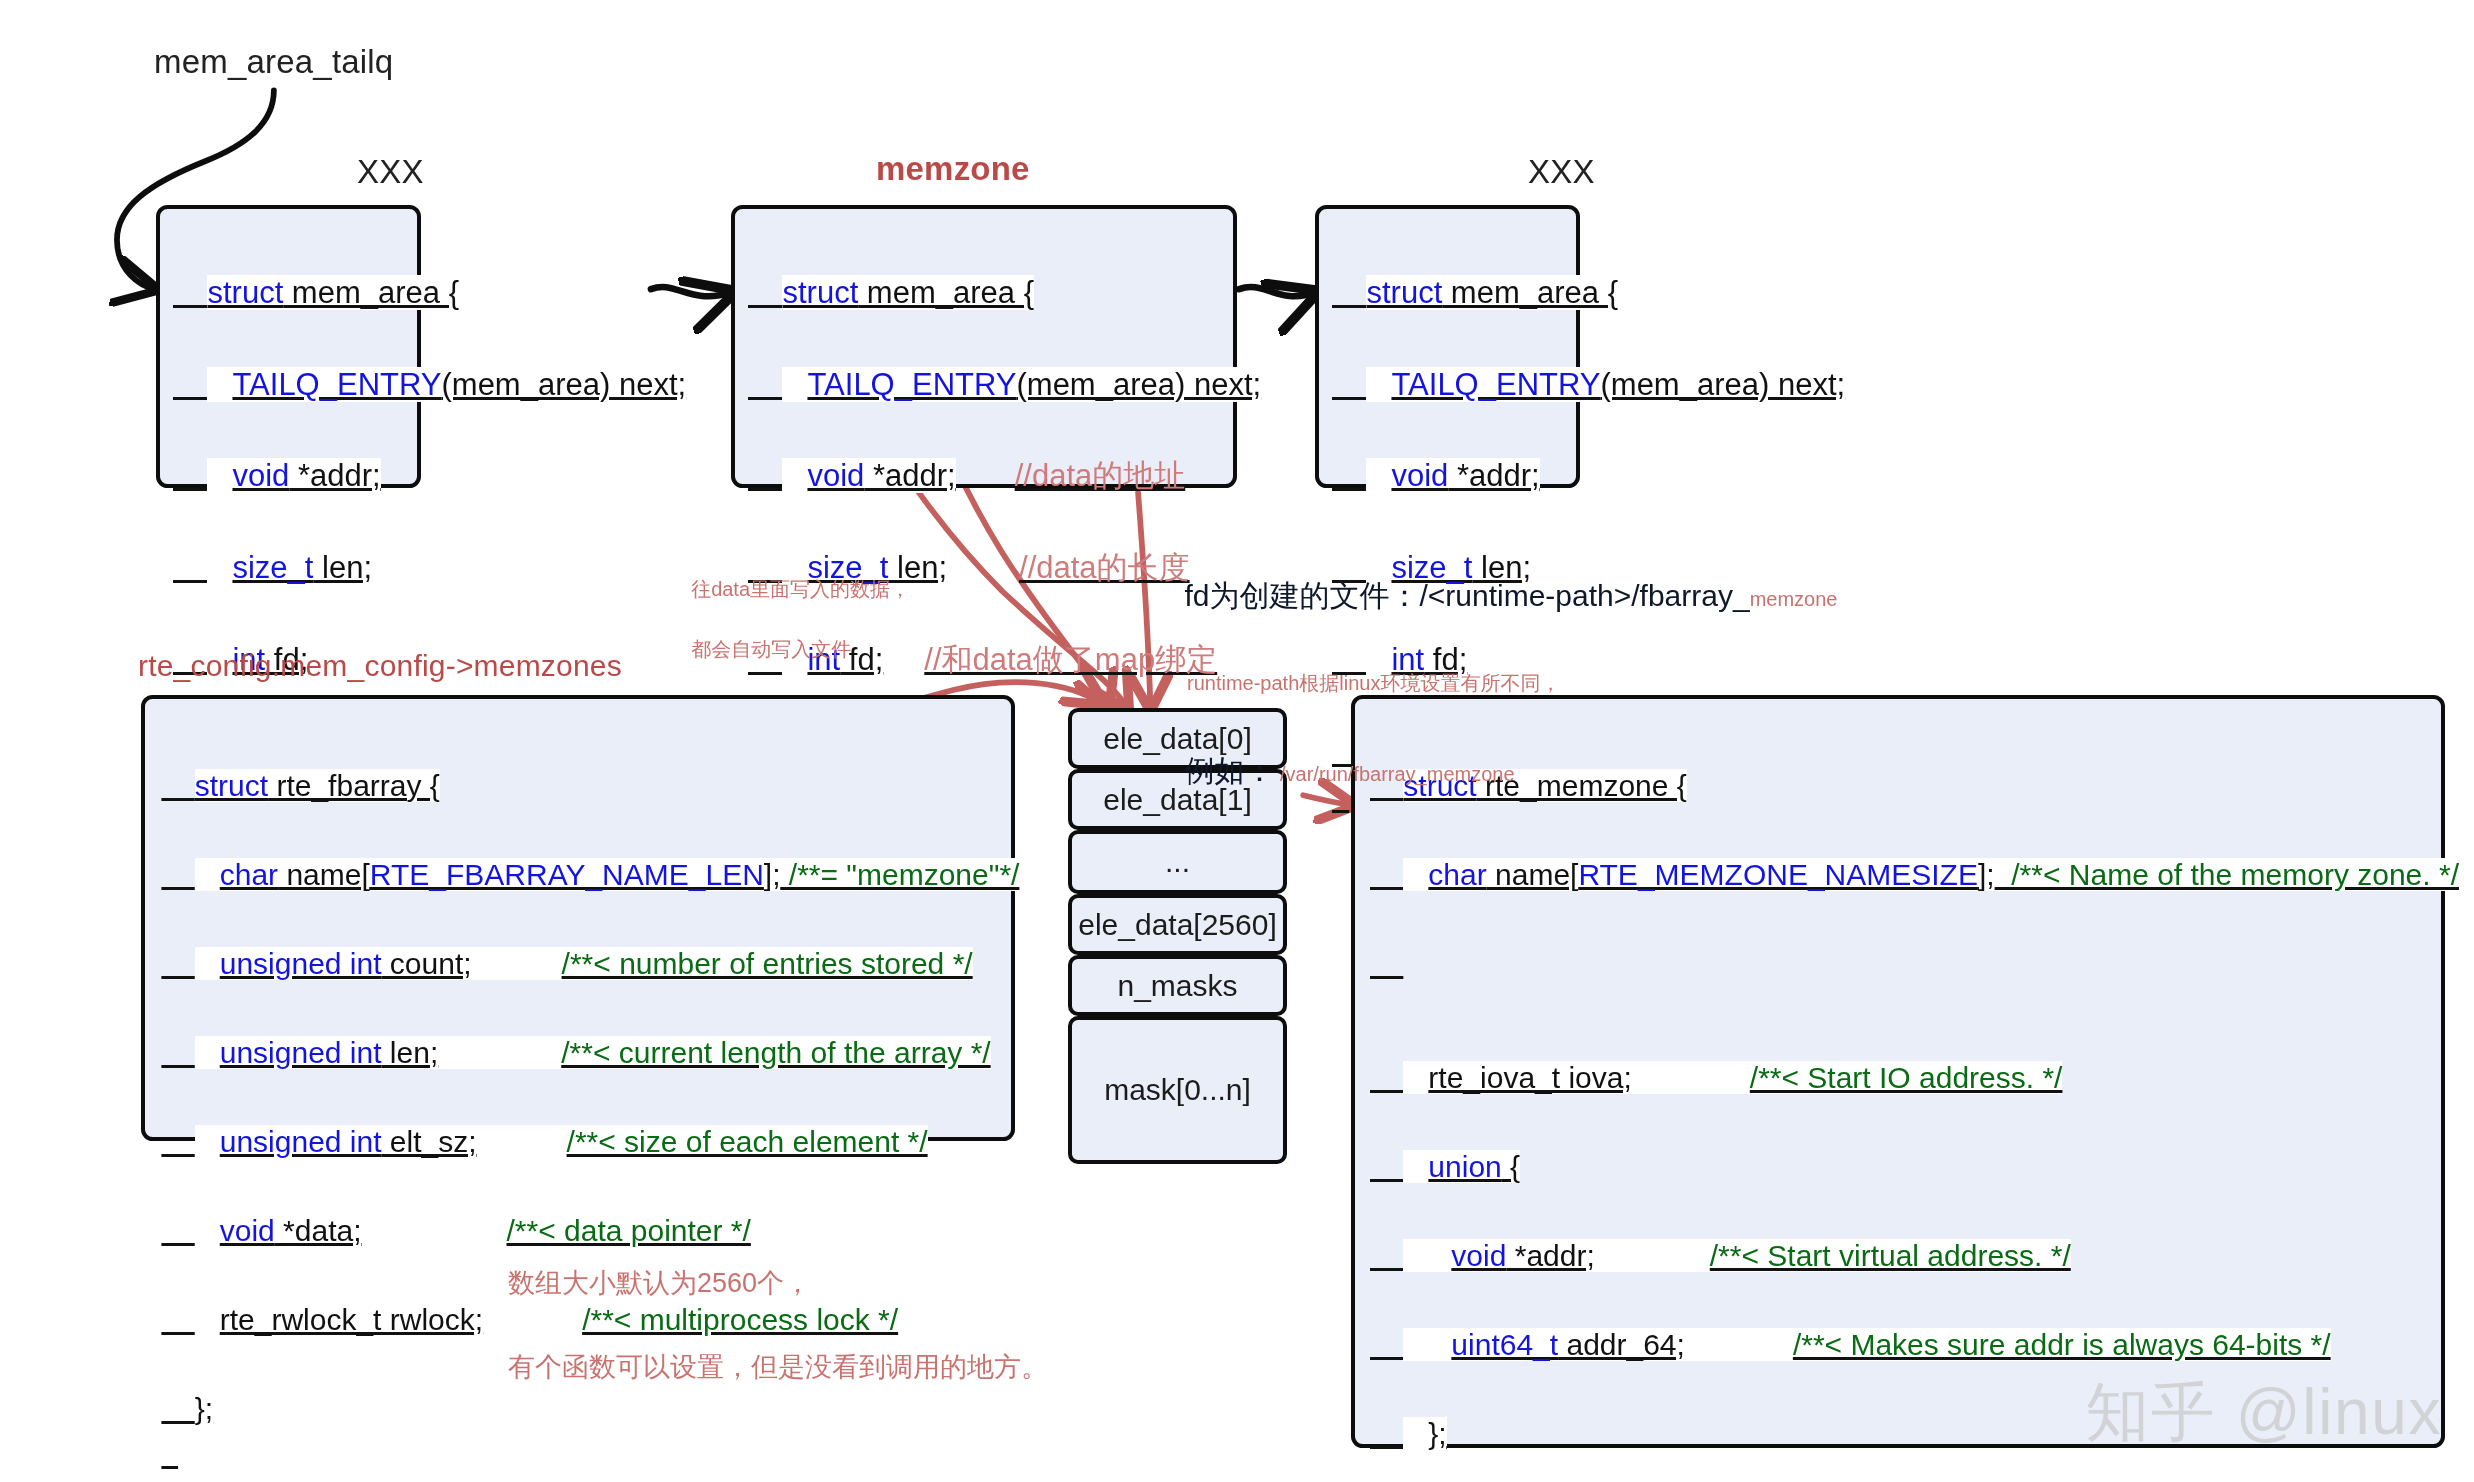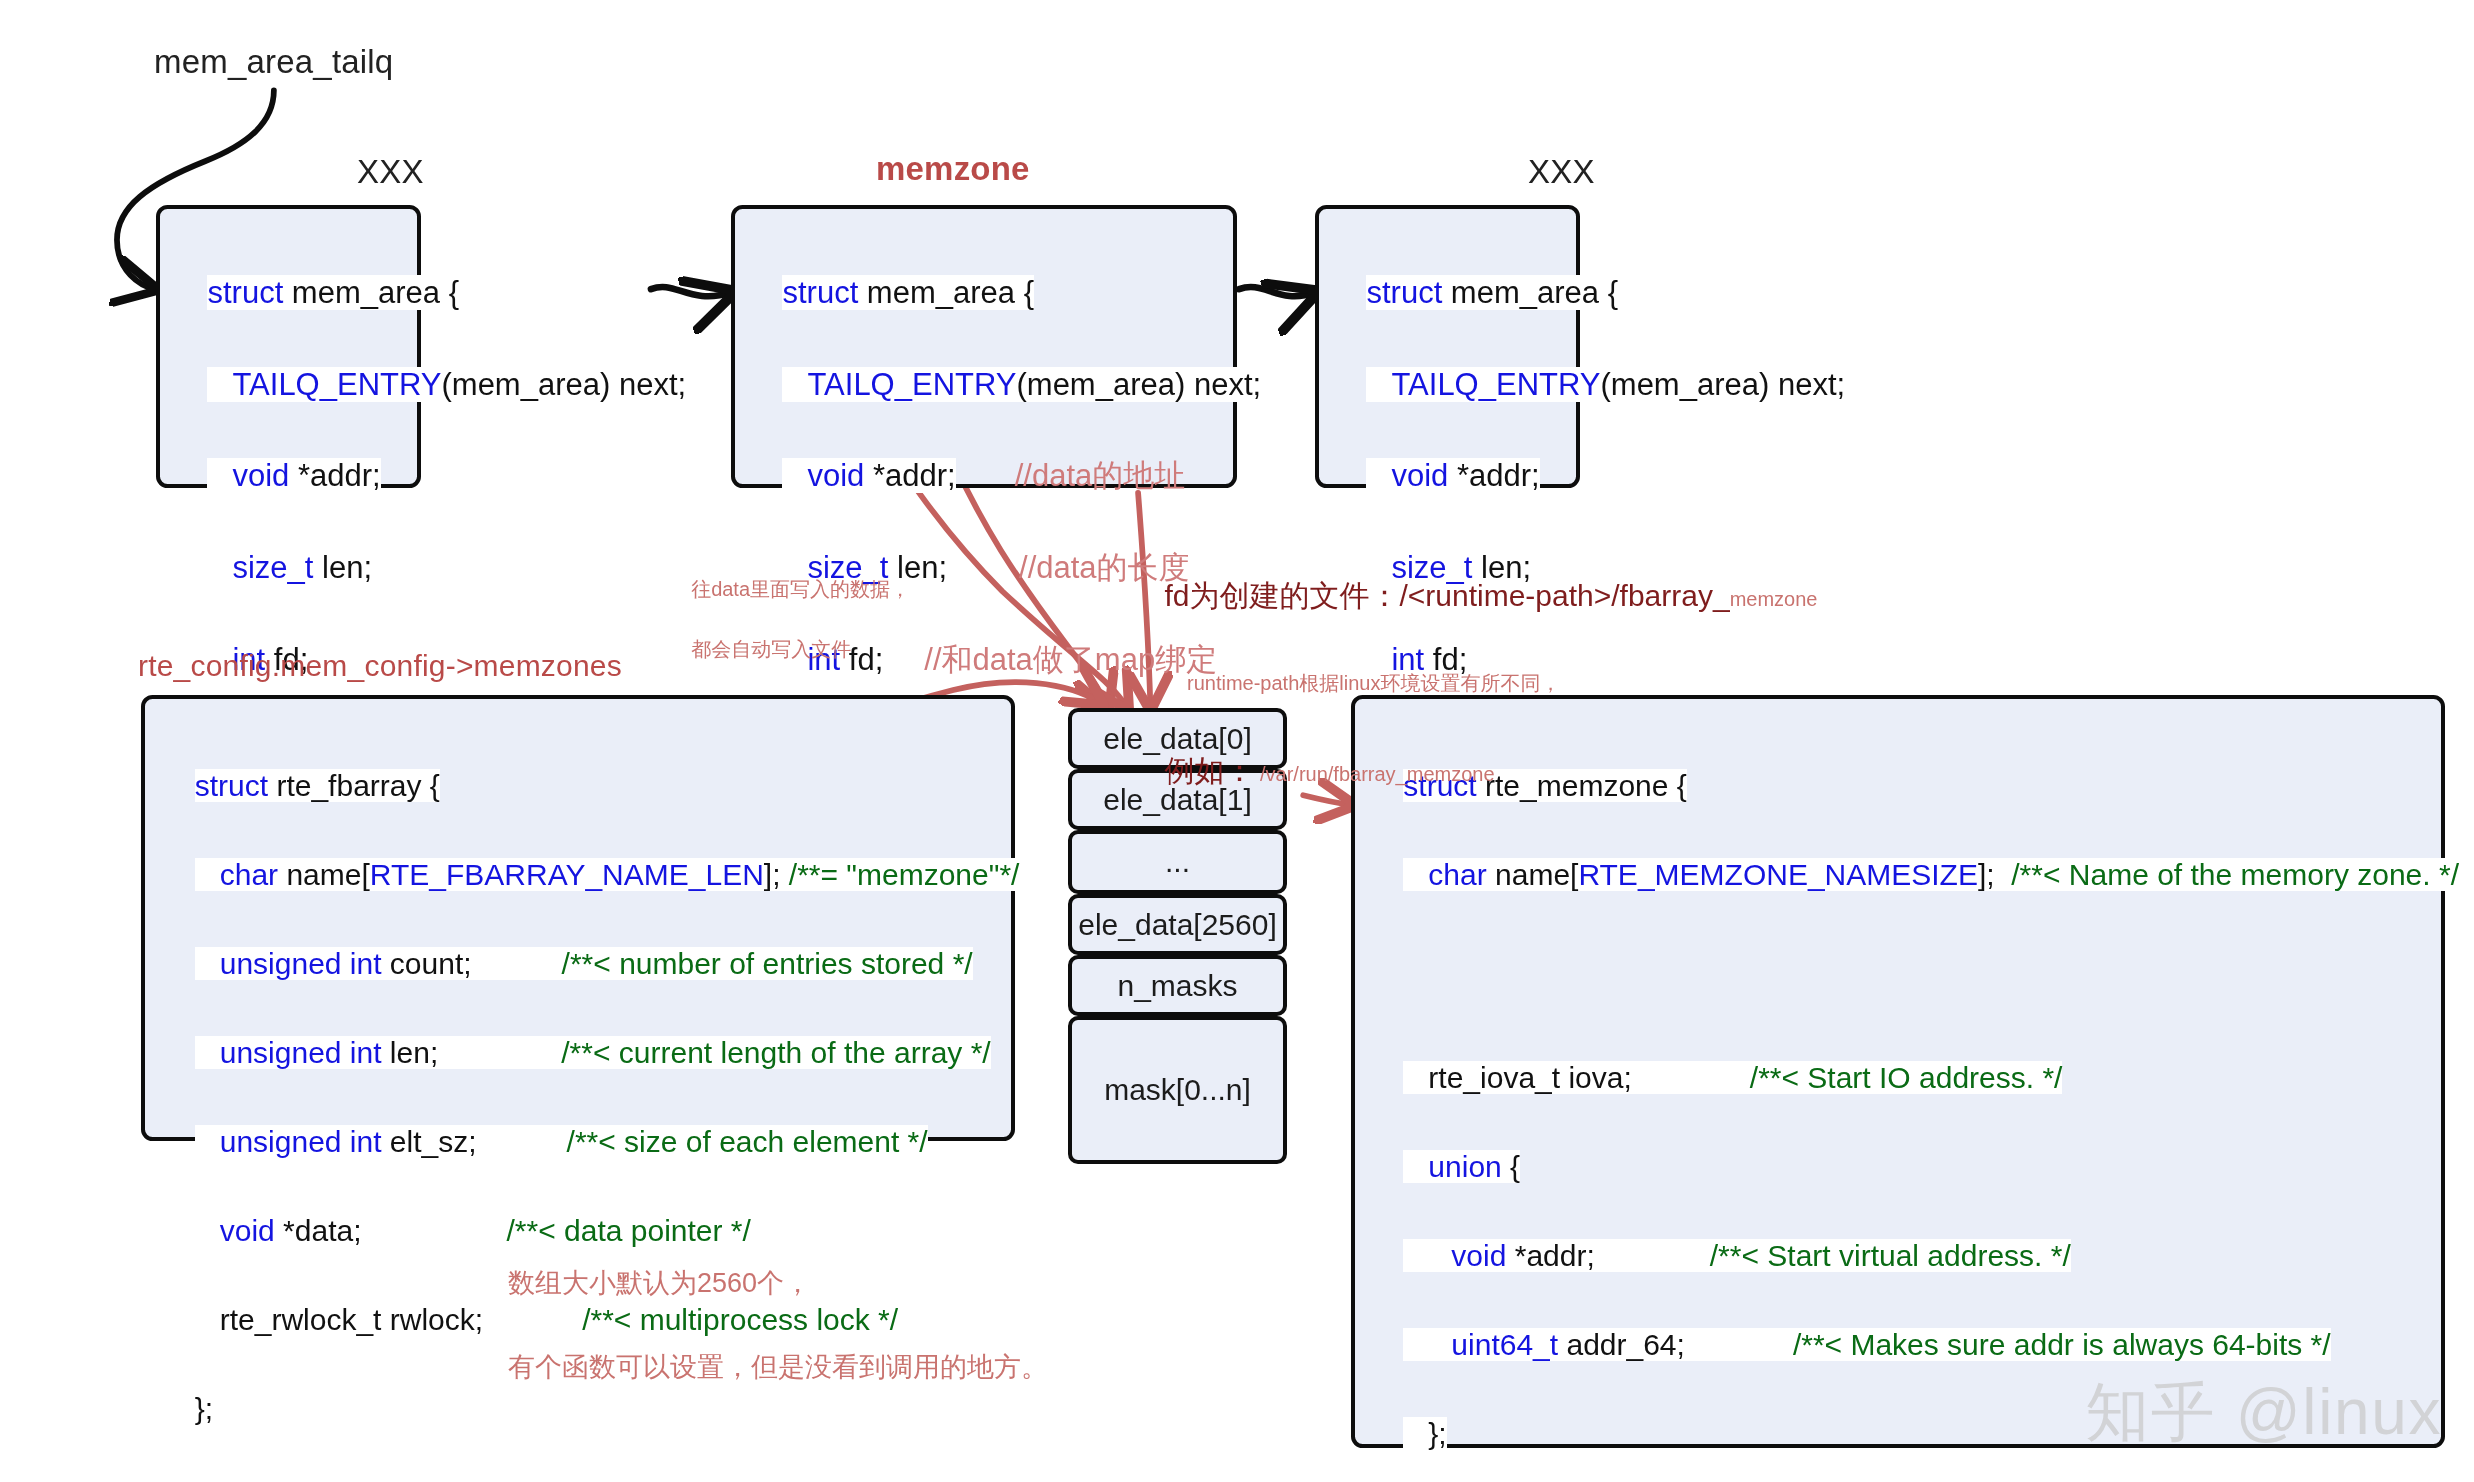--- a/index.html
+++ b/index.html
@@ -14,21 +14,21 @@
     position:absolute;color:#222;font-size:33px;letter-spacing:0.2px;white-space:nowrap;z-index:8;
   }
   .caption.red{color:#b94a48;font-weight:bold;}
 
   
   .card{
     position:absolute;background:#eaeef8;border:4.1px solid #0d0d0d;border-radius:11.5px;
     box-sizing:border-box;z-index:6;
   }
   .code{
-    font-size:30px;line-height:1.46;color:#111;white-space:pre;
+    font-size:30px;line-height:1.46;color:#111;white-space:pre;text-decoration:underline;
   }
   .kw{color:#1414e0;}
   .mac{color:#1414e0;}
   .cmt{color:#0a6b15;}
   .cmt-red{color:#cf7b7b;}
   .ind1{padding-left:25px;}
   .ind2{padding-left:48px;}
   .hl{background:#ffffff;}
 
   
@@ -52,21 +52,21 @@
     font-size:30px;color:#1c1c1c;z-index:6;
   }
 
   .wm{
     position:absolute;right:33px;bottom:26px;font-size:64px;color:#c9c9c9;opacity:.72;
     letter-spacing:1.6px;z-index:9;font-family:"Liberation Sans","DejaVu Sans",sans-serif;
     pointer-events:none;white-space:nowrap;
   }
   .ann{position:absolute;z-index:8;white-space:pre;}
   .ann.red{color:#c9736f;font-size:20px;line-height:1.5;}
-  .ann.black{color:#7f1d1d;font-size:30px;line-height:1.5;}
+  .ann.black{color:#0f172a;font-size:30px;line-height:1.5;margin-left:20px;}
 </style>
 </head>
 <body>
 
 <svg id="svg-layer" viewBox="0 0 3012 1804">
   <defs>
     <marker id="ablack" markerWidth="9" markerHeight="9" refX="7.2" refY="4.5" orient="auto">
       <path d="M0.5,0.6 L8,4.5 L0.5,8.4" fill="none" stroke="#0d0d0d" stroke-width="1.5" stroke-linecap="round" stroke-linejoin="round"></path>
     </marker>
     <marker id="ared" markerWidth="8" markerHeight="8" refX="6.4" refY="4" orient="auto">

